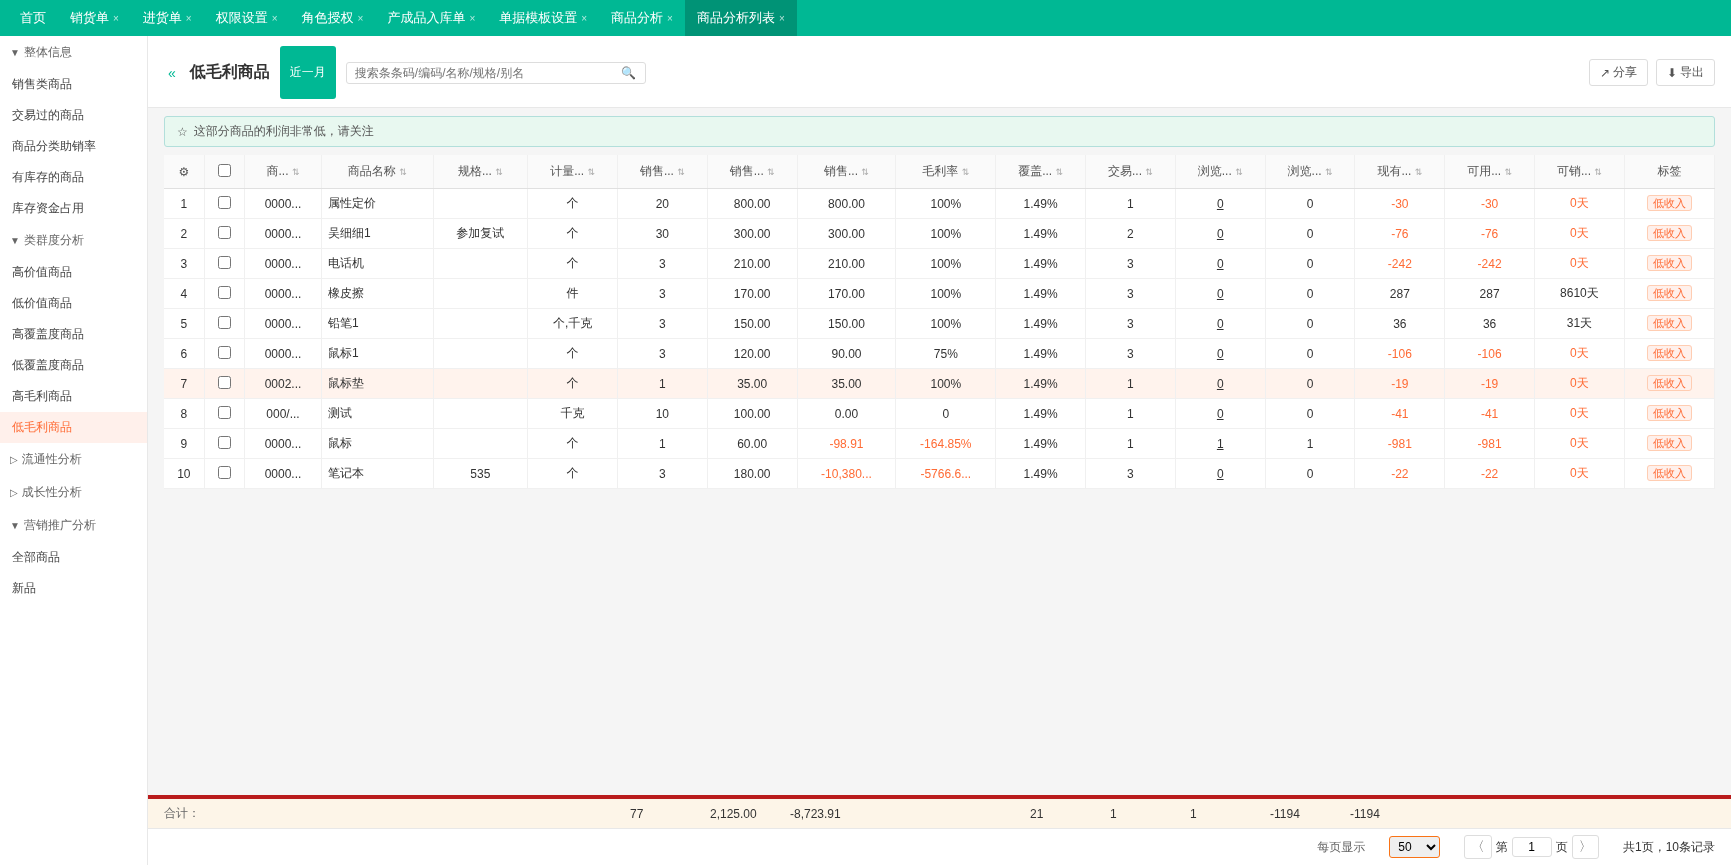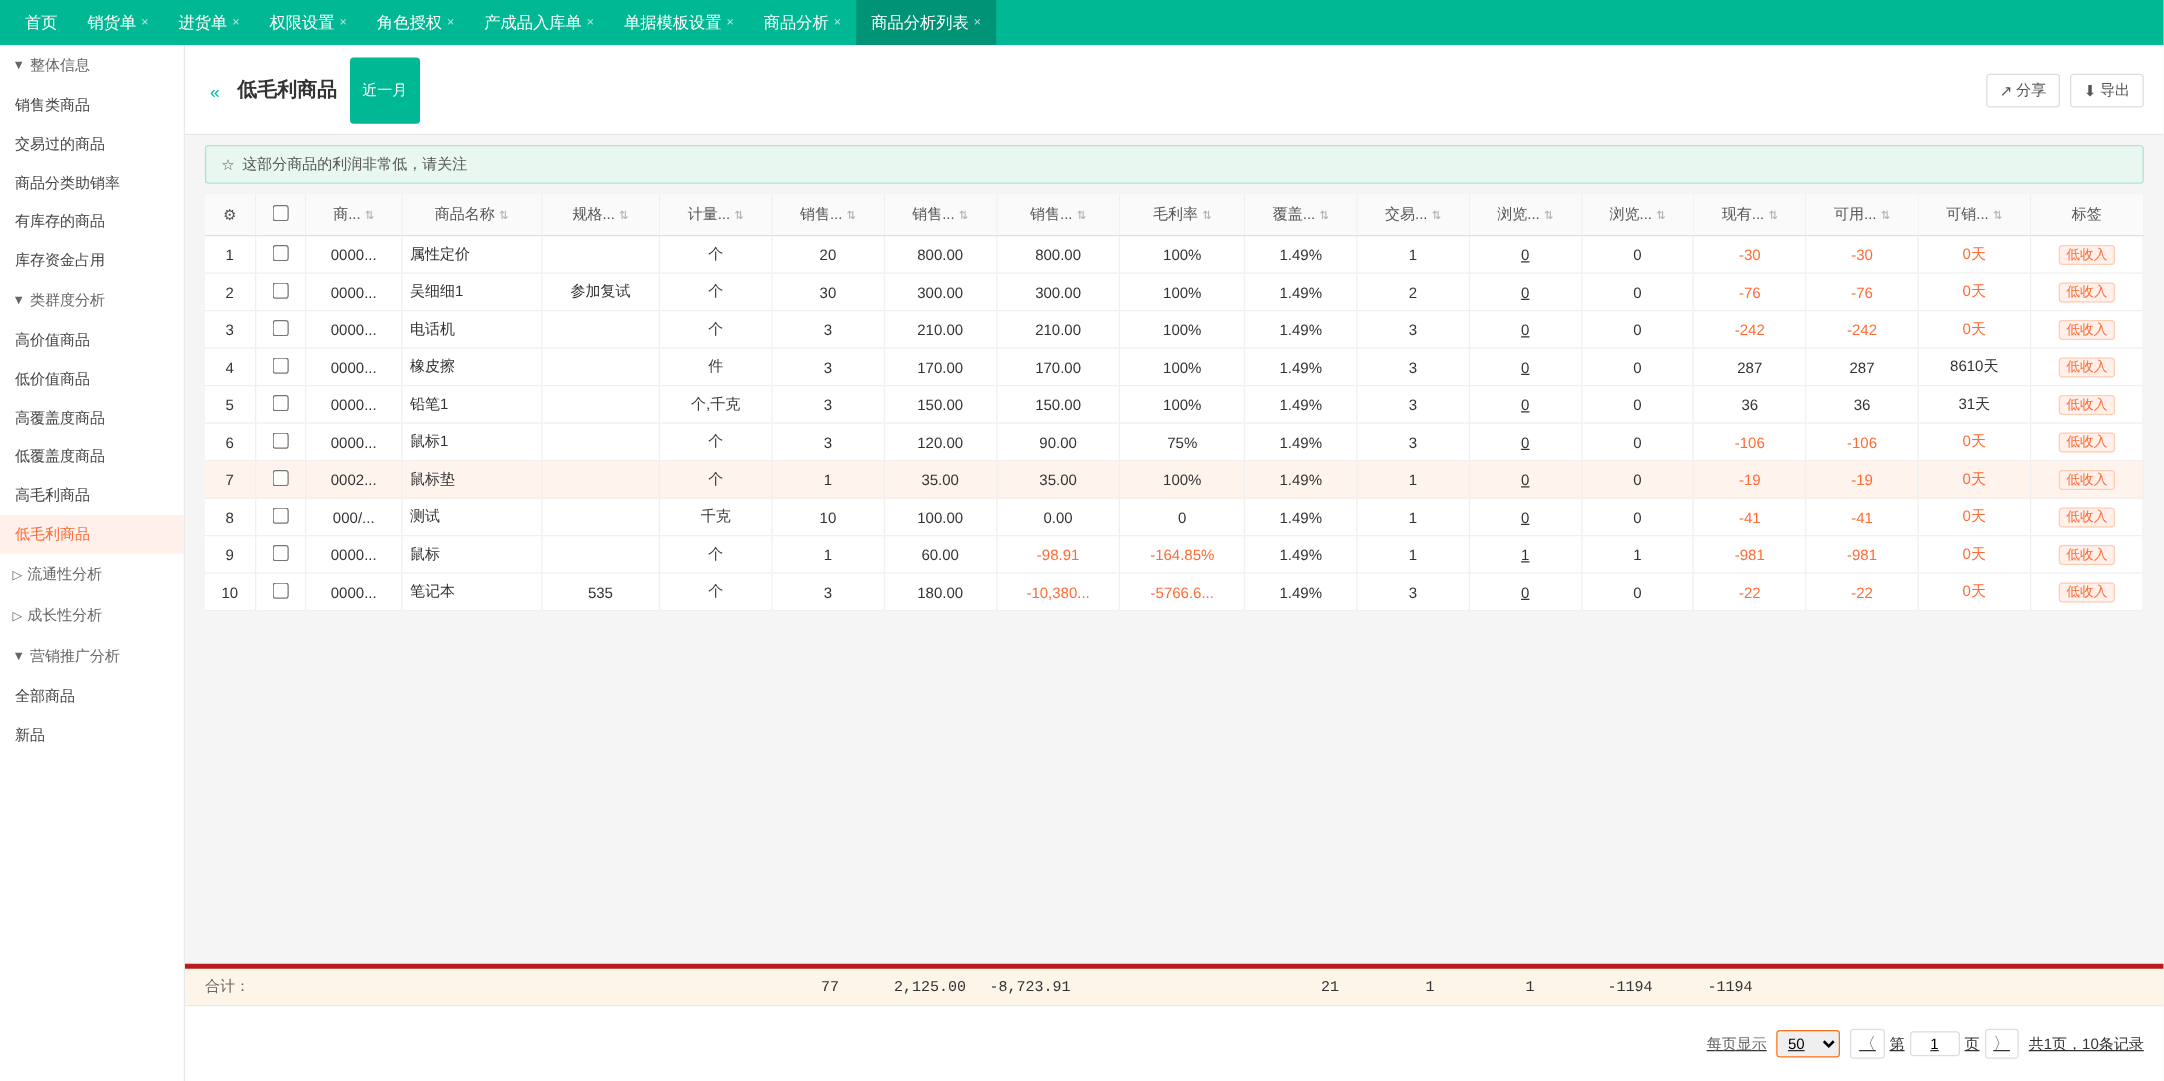--- a/index.html
+++ b/index.html
@@ -195,37 +195,35 @@
       background: #fdf5e8;
       border-top: 4px solid #b91c1c;
       padding: 6px 16px;
       display: flex;
       align-items: center;
       font-size: 12px;
     }
     .footer-bar .total-label { color: #666; min-width: 60px; }
     .footer-bar .totals { display: flex; gap: 0; flex: 1; }
     .footer-cell {
-      text-align: center;
+      text-align: left;
       padding: 0 6px;
       min-width: 80px;
-      font-family: Liberation Mono, monospace;
     }
 
     
     .pagination-bar {
       background: #fff;
       border-top: 1px solid #e8e8e8;
-      padding: 18px 16px;
+      padding: 6px 16px;
       display: flex;
       align-items: center;
       justify-content: flex-end;
-      gap: 8px;
-      font-size: 12px;
-      text-decoration: underline;
+      gap: 24px;
+      font-size: 12px;
     }
     .pagination-bar .page-size-label { color: #666; }
     .pagination-bar select {
       border: 1px solid #f97316;
       border-radius: 3px;
       padding: 2px 4px;
       font-size: 12px;
     }
     .pagination-bar .page-nav {
       display: flex;
@@ -337,20 +335,24 @@
     <div class="sidebar-item">全部商品</div>
     <div class="sidebar-item">新品</div>
   </div>
 
   <div class="content-area">
 
     <div class="content-header">
       <button class="collapse-btn">«</button>
       <span class="page-title">低毛利商品</span>
       <button class="date-filter-btn">近一月</button>
+      <div class="search-box">
+        <input type="text" placeholder="搜索条条码/编码/名称/规格/别名" style="">
+        <span>🔍</span>
+      </div>
       <div class="header-actions">
         <button class="action-btn">
           <span>↗</span>
           <span>分享</span>
         </button>
         <button class="action-btn">
           <span>⬇</span>
           <span>导出</span>
         </button>
       </div>

